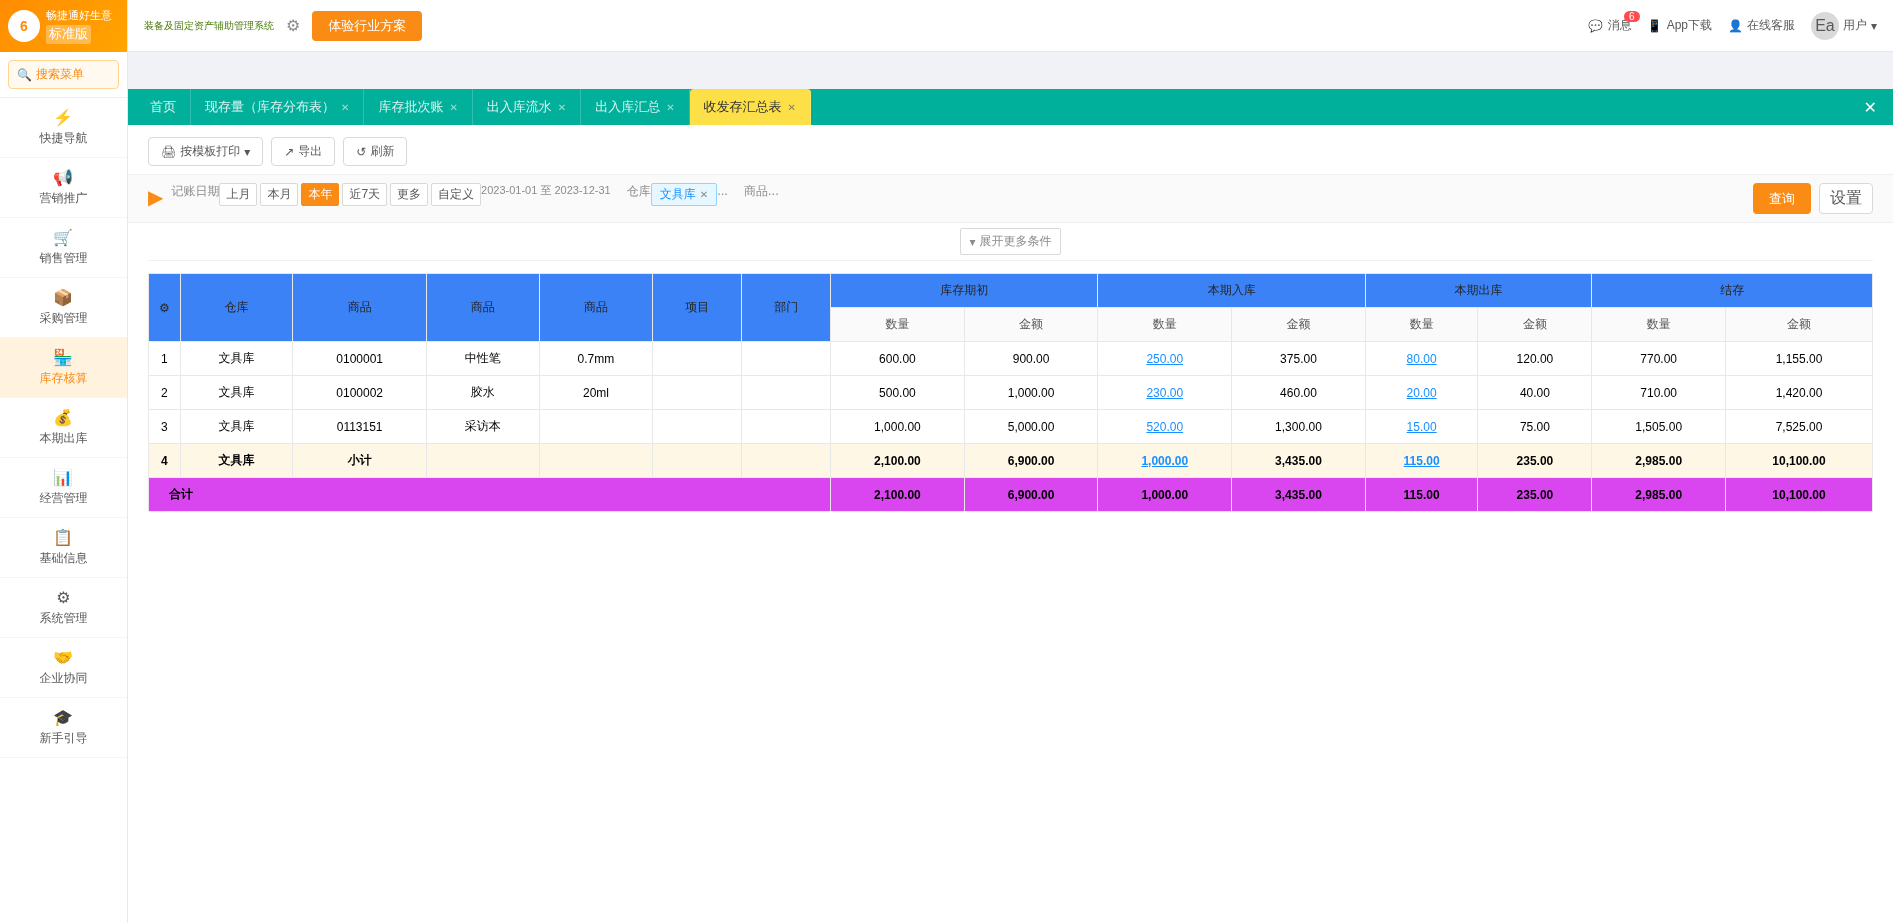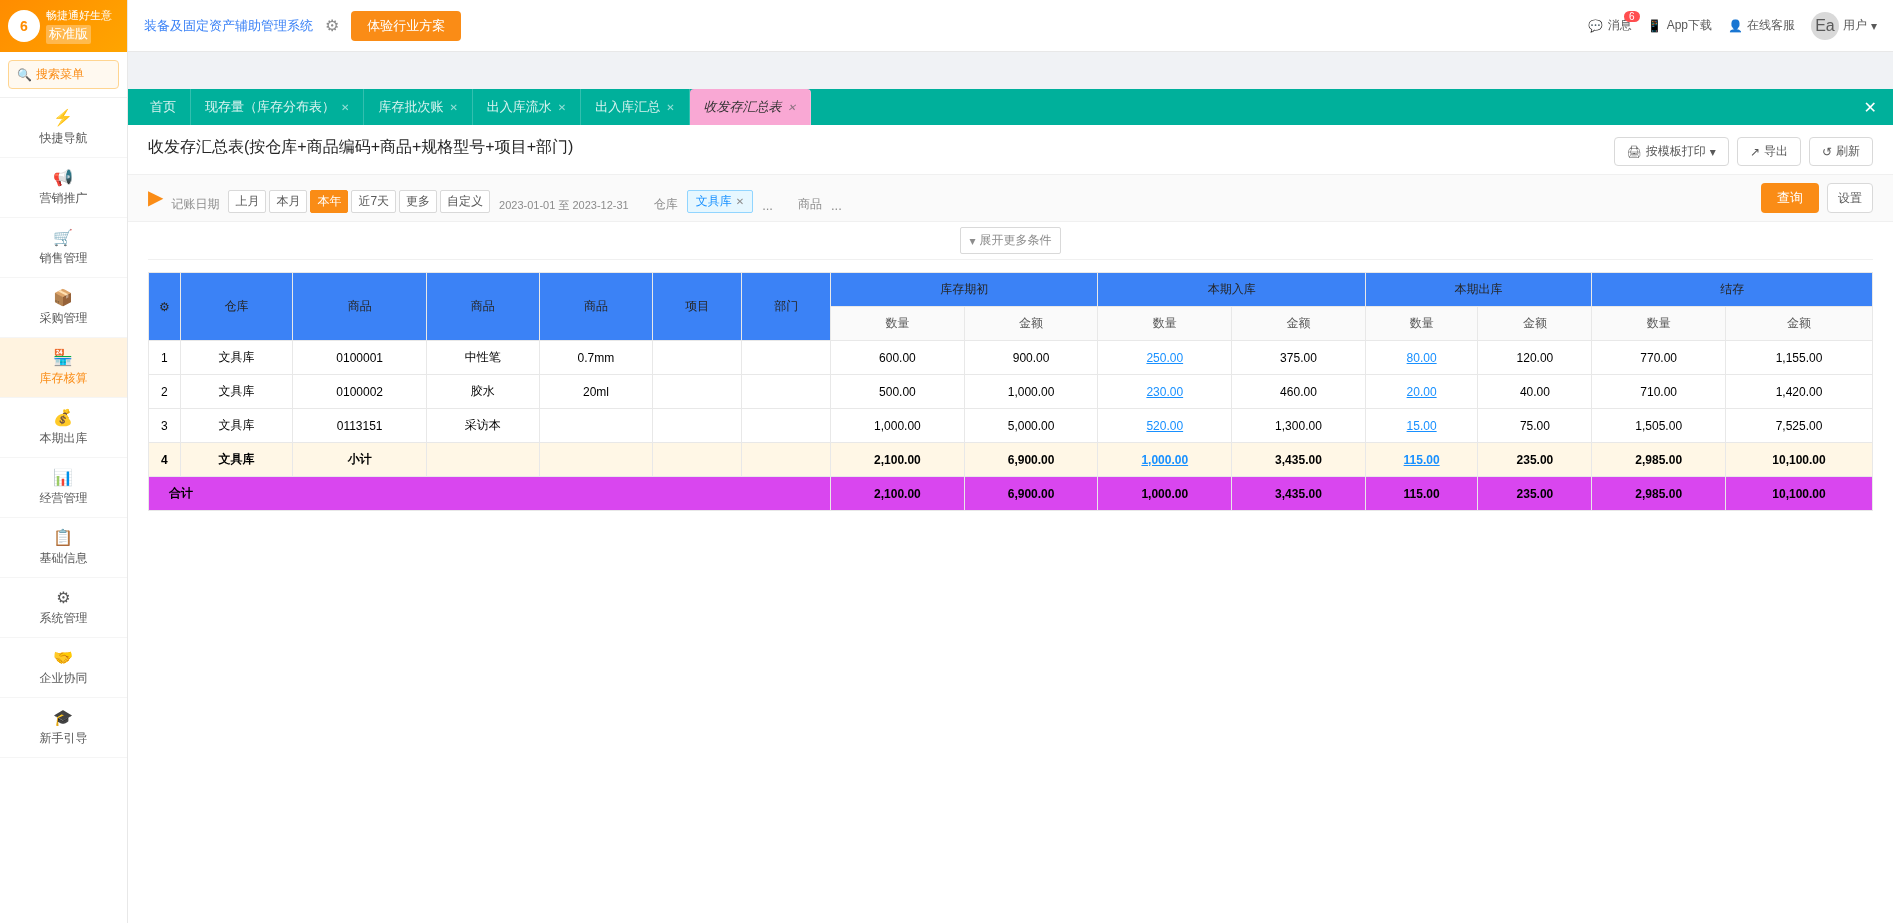--- a/index.html
+++ b/index.html
@@ -17,48 +17,48 @@
     .sidebar-item { display: flex; flex-direction: column; align-items: center; padding: 10px 8px; cursor: pointer; color: #595959; font-size: 12px; border-bottom: 1px solid #f5f5f5; transition: background 0.2s; }
     .sidebar-item.active { background: #fff3e0; color: #fa8c16; }
     .sidebar-item-icon { font-size: 16px; margin-bottom: 3px; }
 
     
     .main { flex: 1; display: flex; flex-direction: column; overflow: hidden; }
 
     
     .topbar { height: 52px; background: #fff; border-bottom: 1px solid #e8e8e8; display: flex; align-items: center; justify-content: space-between; padding: 0 16px; flex-shrink: 0; }
     .topbar-left { display: flex; align-items: center; gap: 12px; }
-    .topbar-title { font-size: 13px; color: #3b82f6; }
+    .topbar-title { font-size: 10px; color: #4d7c0f; }
     .topbar-settings { color: #8c8c8c; cursor: pointer; font-size: 16px; }
     .topbar-try-btn { background: #fa8c16; color: #fff; border: none; border-radius: 4px; padding: 6px 16px; font-size: 13px; cursor: pointer; font-family: inherit; }
     .topbar-right { display: flex; align-items: center; gap: 16px; color: #595959; font-size: 12px; }
     .topbar-right-item { display: flex; align-items: center; gap: 4px; cursor: pointer; position: relative; }
     .badge { position: absolute; top: -6px; right: -8px; background: #ff4d4f; color: #fff; border-radius: 10px; padding: 0 4px; font-size: 10px; min-width: 16px; text-align: center; }
     .user-avatar { width: 28px; height: 28px; background: #d9d9d9; border-radius: 50%; display: flex; align-items: center; justify-content: center; font-size: 16px; color: #595959; }
 
     
     .tabbar { background: #00b09b; display: flex; align-items: center; height: 36px; padding: 0 8px; flex-shrink: 0; margin-top: 37px; }
     .tab { display: flex; align-items: center; gap: 6px; padding: 0 14px; height: 36px; color: rgba(255,255,255,0.85); font-size: 13px; cursor: pointer; border-right: 1px solid rgba(255,255,255,0.2); white-space: nowrap; }
-    .tab.active { background: #f9a8d4; color: #333; border-radius: 4px 4px 0 0; font-style: italic; }
+    .tab.active { background: #fde047; color: #333; border-radius: 4px 4px 0 0; }
     .tab-close { font-size: 10px; color: inherit; opacity: 0.7; cursor: pointer; }
     .tab-spacer { flex: 1; }
     .tab-window-close { color: #fff; font-size: 16px; cursor: pointer; padding: 0 8px; }
 
     
     .page-content { flex: 1; overflow-y: auto; background: #fff; }
     .page-title { font-size: 16px; font-weight: 500; color: #262626; }
     .date-btn { padding: 2px 6px; font-size: 12px; border: 1px solid #d9d9d9; border-radius: 2px; cursor: pointer; background: #fff; color: #595959; }
     .date-btn.active { background: #fa8c16; color: #fff; border-color: #fa8c16; }
     .warehouse-tag { display: flex; align-items: center; gap: 4px; background: #e6f7ff; border: 1px solid #91d5ff; border-radius: 2px; padding: 2px 8px; font-size: 12px; color: #1890ff; }
     .warehouse-tag-close { cursor: pointer; color: #8c8c8c; font-size: 10px; }
     .filter-dots { color: #8c8c8c; cursor: pointer; }
     .expand-btn { display: flex; align-items: center; gap: 4px; color: #8c8c8c; font-size: 12px; cursor: pointer; padding: 4px 8px; border: 1px solid #d9d9d9; border-radius: 2px; background: #fff; }
     .btn-primary { background: #fa8c16; color: #fff; border: none; padding: 6px 16px; border-radius: 4px; cursor: pointer; font-size: 13px; font-family: inherit; }
     .btn-default { background: #fff; color: #595959; border: 1px solid #d9d9d9; padding: 5px 12px; border-radius: 4px; cursor: pointer; font-size: 12px; font-family: inherit; display: flex; align-items: center; gap: 4px; }
-    .btn-small { padding: 4px 10px; font-size: 12px; }
+    .btn-small { padding: 4px 10px; font-size: 16px; }
 
     
     .table-wrapper { padding: 0 20px; overflow-x: auto; }
     .data-table { width: 100%; border-collapse: collapse; font-size: 12px; }
     .data-table th, .data-table td { border: 1px solid #e8e8e8; padding: 8px 10px; text-align: center; white-space: nowrap; }
     .data-table thead tr:first-child th { background: #3b82f6; font-weight: 400; color: #262626; }
     .data-table thead tr:last-child th { background: #fafafa; font-weight: 400; color: #595959; }
     .data-table .subtotal-row { background: #fff7e6; font-weight: bold; }
     .data-table .total-row { background: #d946ef; font-weight: bold; }
     .data-table .num-link { color: #1890ff; text-decoration: underline; cursor: pointer; }
@@ -191,42 +191,41 @@
       <span>收发存汇总表</span>
       <span class="tab-close" style="color:#595959;">✕</span>
     </div>
     <div class="tab-spacer"></div>
     <div class="tab-window-close">✕</div>
   </div>
 
   <div class="page-content">
 
     <div class="header-row">
-      <h2 class="page-title">收发存汇总表(按仓库+商品编码+商品+规格型号+项目+部门)</h2>
       <div class="header-actions">
         <button class="btn-default">
           <span>🖨</span>
           <span>按模板打印</span>
           <span>▾</span>
         </button>
         <button class="btn-default">
           <span>↗</span>
           <span>导出</span>
         </button>
         <button class="btn-default">
           <span>↺</span>
           <span>刷新</span>
         </button>
       </div>
     </div>
 
     <div style="padding: 8px 20px; display:flex; align-items:flex-start; gap:8px; background:#fafafa; border-top:1px solid #f0f0f0; border-bottom:1px solid #f0f0f0; margin-top:8px;">
       <span style="color:#fa8c16; font-size:20px; cursor:pointer; margin-top:2px;">▶</span>
       <div style="flex:1;">
-        <div style="display:flex; align-items:flex-end; gap:9px; flex-wrap:wrap;">
+        <div style="display:flex; align-items:flex-start; gap:0; flex-wrap:wrap;">
           <span style="color:#8c8c8c; font-size:12px;">记账日期</span>
           <div style="display:flex; align-items:center; gap:3px;">
             <button class="date-btn">上月</button>
             <button class="date-btn">本月</button>
             <button class="date-btn active">本年</button>
             <button class="date-btn">近7天</button>
             <button class="date-btn">更多</button>
             <button class="date-btn">自定义</button>
           </div>
           <span style="color:#8c8c8c; font-size:11px;">2023-01-01 至 2023-12-31</span>

